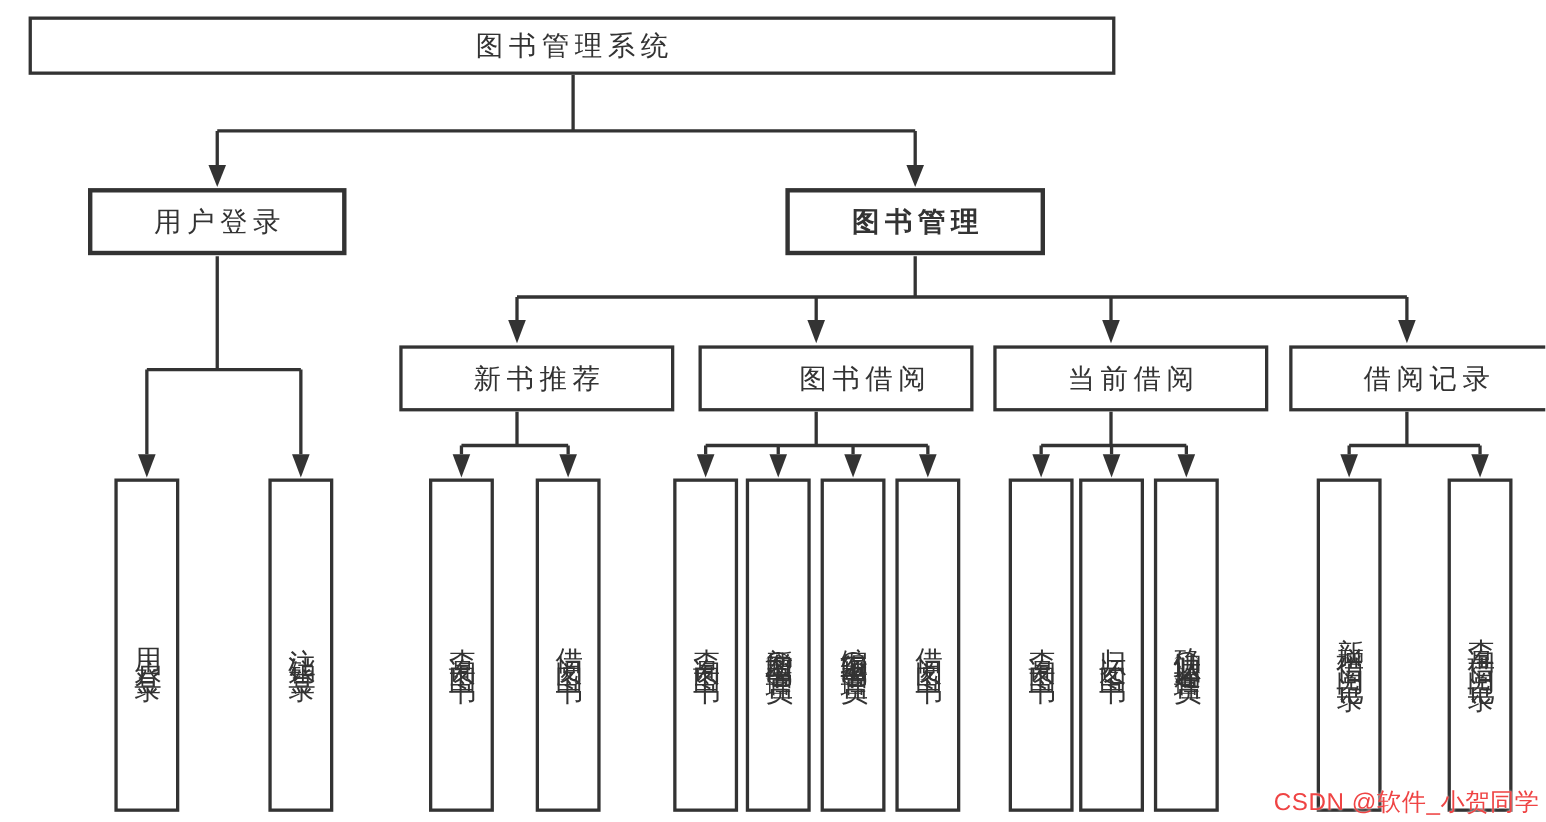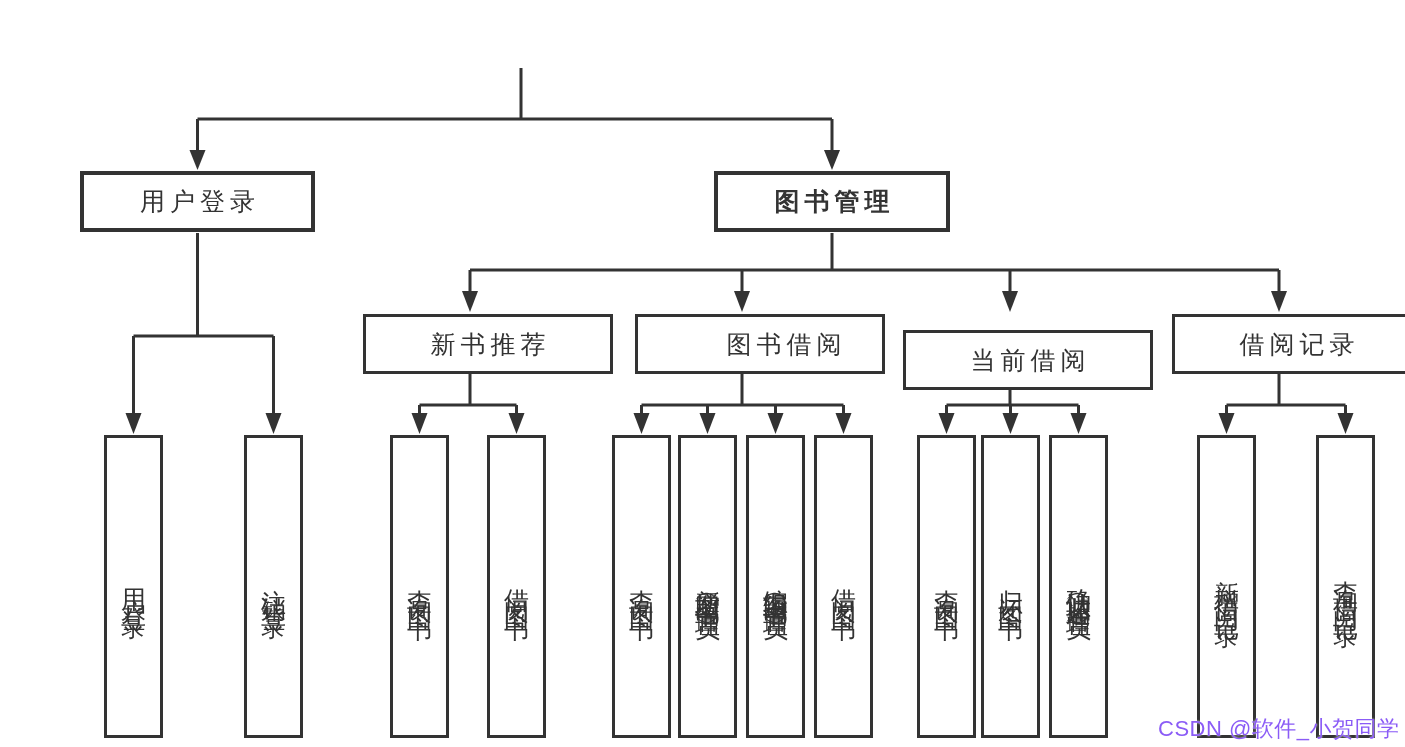--- a/index.html
+++ b/index.html
@@ -33,41 +33,41 @@
     text-indent: 5px; 
     white-space: nowrap;
   }
   .root  { left: 26px;  top: 15px;  width: 988px; height: 53px; }
   .l1    { top: 171px; height: 61px; border-width: 4px; }
   .l1.user-login { left: 80px;  width: 235px; }
   .l1.book-mgmt  { left: 714px; width: 236px; font-weight: bold; }
   .l2    { top: 314px; height: 60px; width: 250px; }
   .l2.new-books   { left: 363px; }
   .l2.borrowing   { left: 635px; padding-left: 48px; }
-  .l2.current     { left: 903px; margin-top: 16px; }
+  .l2.current     { left: 903px; }
   .l2.records     { left: 1172px; }
   .leaf  { top: 435px; width: 59px; height: 303px; }
   .leaf .vtext {
     writing-mode: vertical-rl;
     text-orientation: mixed;
     letter-spacing: 9px;
     text-indent: 0;
     font-size: 25px;
     line-height: 1;
     white-space: nowrap;
   }
   .leaf .vtext.long { letter-spacing: 4px; }
   .watermark {
     position: absolute;
     left: 1158px;
     top: 714px;
     z-index: 3;
     font-size: 22px;
     letter-spacing: 0.5px;
-    color: #8b5cf6;
+    color: #ef4444;
     text-shadow: 0 0 2px #ffffff;
     white-space: nowrap;
   }
 </style>
 </head>
 <body>
 
 <div id="canvas">
 
   <svg id="connectors" viewBox="0 0 1405 747" xmlns="http://www.w3.org/2000/svg">
@@ -121,20 +121,21 @@
       <polygon points="767.5,413 783.5,413 775.5,434"></polygon>
       <polygon points="835.5,413 851.5,413 843.5,434"></polygon>
       <polygon points="938.5,413 954.5,413 946.5,434"></polygon>
       <polygon points="1002.5,413 1018.5,413 1010.5,434"></polygon>
       <polygon points="1070.5,413 1086.5,413 1078.5,434"></polygon>
       <polygon points="1218.5,413 1234.5,413 1226.5,434"></polygon>
       <polygon points="1337.5,413 1353.5,413 1345.5,434"></polygon>
     </g>
   </svg>
 
+  <div class="box root">图书管理系统</div>
 
   <div class="box l1 user-login">用户登录</div>
   <div class="box l1 book-mgmt">图书管理</div>
 
   <div class="box l2 new-books">新书推荐</div>
   <div class="box l2 borrowing">图书借阅</div>
   <div class="box l2 current">当前借阅</div>
   <div class="box l2 records">借阅记录</div>
 
   <div class="box leaf" style="left:104px">

